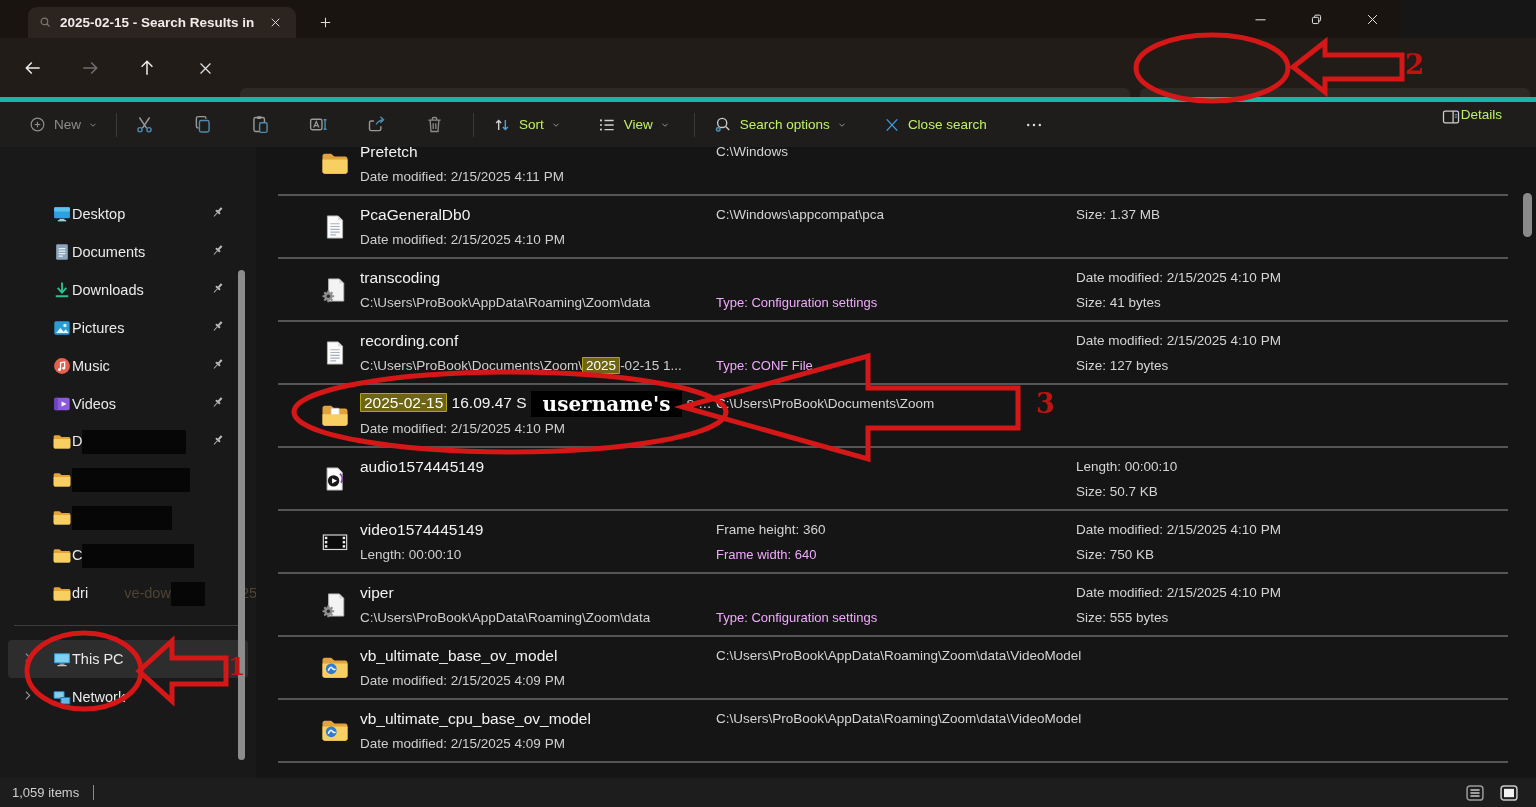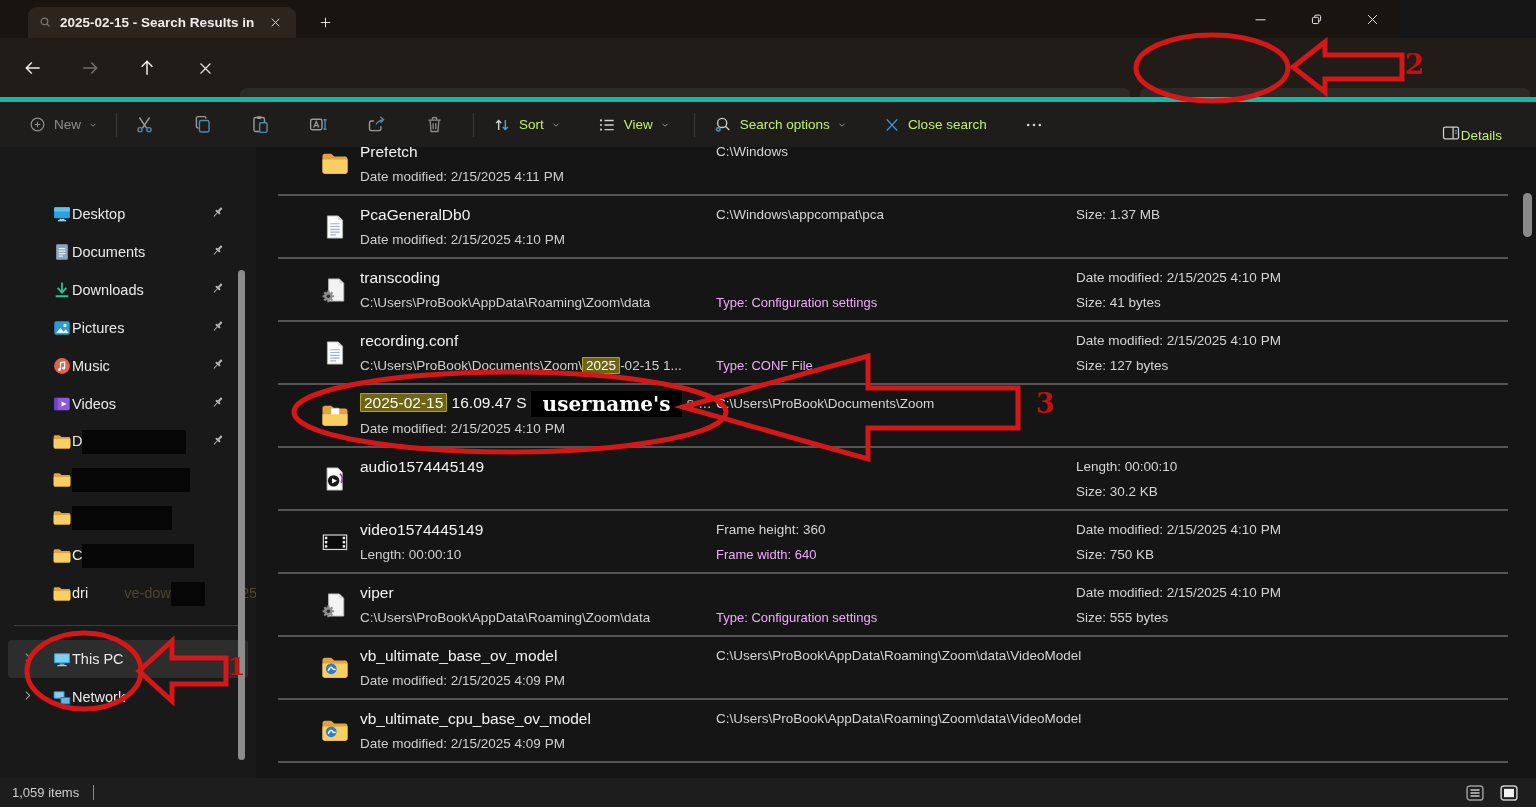--- a/index.html
+++ b/index.html
@@ -33,21 +33,21 @@
 
   
   .cmdbar{position:absolute;left:0;top:97px;width:1536px;height:50px;background:#1f1d1b;
           border-top:5px solid #14b8a6;display:flex;align-items:center;box-sizing:border-box;}
   .cmd{display:flex;align-items:center;gap:7px;padding:0 10px;height:36px;border-radius:4px;}
   .cmd-label{font-size:13.5px;color:#bef264;white-space:nowrap;}
   .cmd-label.dim{color:#8d8d8d;}
   .cmd-ib{width:38px;height:36px;display:flex;align-items:center;justify-content:center;border-radius:4px;}
   .vdiv{width:1px;height:24px;background:#3d3a36;margin:0 8px;}
   .tick{position:absolute;width:2px;height:9px;background:#3a3a3a;bottom:-10px;}
-  .cmd-details{position:absolute;right:24px;display:flex;align-items:flex-end;gap:0;}
+  .cmd-details{position:absolute;right:24px;display:flex;align-items:flex-start;gap:0;}
 
   
   .bodywrap{position:absolute;left:0;top:147px;width:1536px;height:631px;display:flex;background:#141414;}
   .sidebar{position:relative;width:256px;height:100%;background:#191919;box-sizing:border-box;padding-top:48px;flex:0 0 auto;}
   .side-item{position:relative;height:38px;display:flex;align-items:center;padding-left:44px;border-radius:4px;margin:0 8px;}
   .side-item .lbl{font-size:14.5px;color:#eaeaea;white-space:nowrap;}
   .side-item .pin{position:absolute;right:22px;top:9px;width:18px;}
   .side-item.sel{background:#2d2d2d;}
   .side-item .chev{position:absolute;left:12px;top:11px;width:14px;}
   .side-sep{height:1px;background:#3d3d3d;margin:12px 14px 14px 14px;}
@@ -611,21 +611,21 @@
             <span class="ico fic">
               <svg width="28" height="30" viewBox="0 0 24 24">
                 <path d="M5.2 2.5h9.2l3.8 3.8v15.2H5.2z" fill="#ffffff" stroke="#b5b5b5" stroke-width="0.8"></path>
                 <path d="M16.2 7.6c2.1 1.6 2.7 4.8 1 7.6" fill="none" stroke="#8a3fa0" stroke-width="1.5"></path>
                 <circle cx="10.8" cy="13.6" r="4.9" fill="#191919"></circle>
                 <path d="M9.5 11.4l4.2 2.2-4.2 2.2z" fill="#ffffff"></path>
               </svg>
             </span>
             <div class="fname">audio1574445149</div>
             <div class="c3a">Length: 00:00:10</div>
-            <div class="c3b">Size: 30.2 KB</div>
+            <div class="c3b">Size: 50.7 KB</div>
           </div>
           <div class="frow">
             <span class="ico fic">
               <svg width="30" height="28" viewBox="0 0 24 24">
                 <rect x="2" y="6" width="20" height="12.4" fill="#0b0b0b" stroke="#d9d9d9" stroke-width="1"></rect>
                 <g fill="#ececec">
                   <rect x="3.3" y="7.5" width="2.1" height="2.1"></rect>
                   <rect x="3.3" y="11.1" width="2.1" height="2.1"></rect>
                   <rect x="3.3" y="14.7" width="2.1" height="2.1"></rect>
                   <rect x="18.6" y="7.5" width="2.1" height="2.1"></rect>

